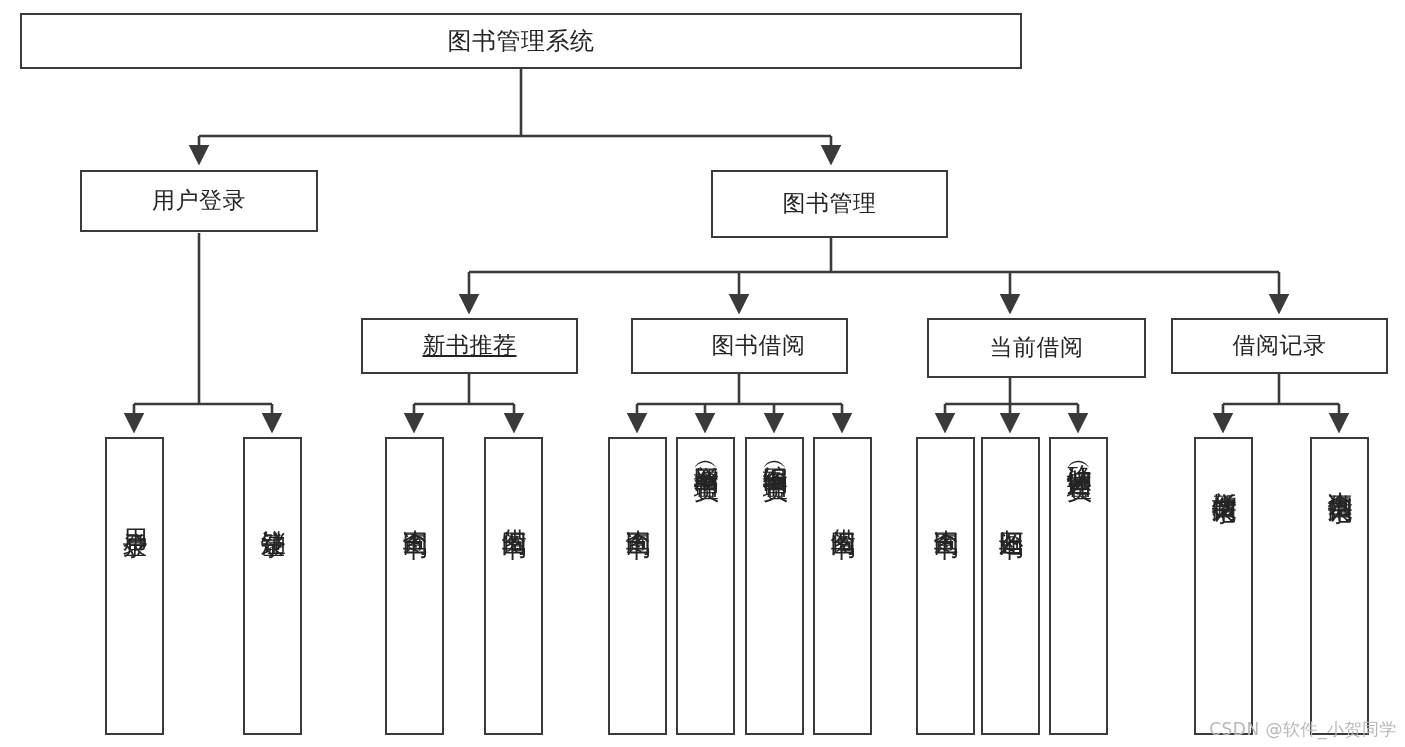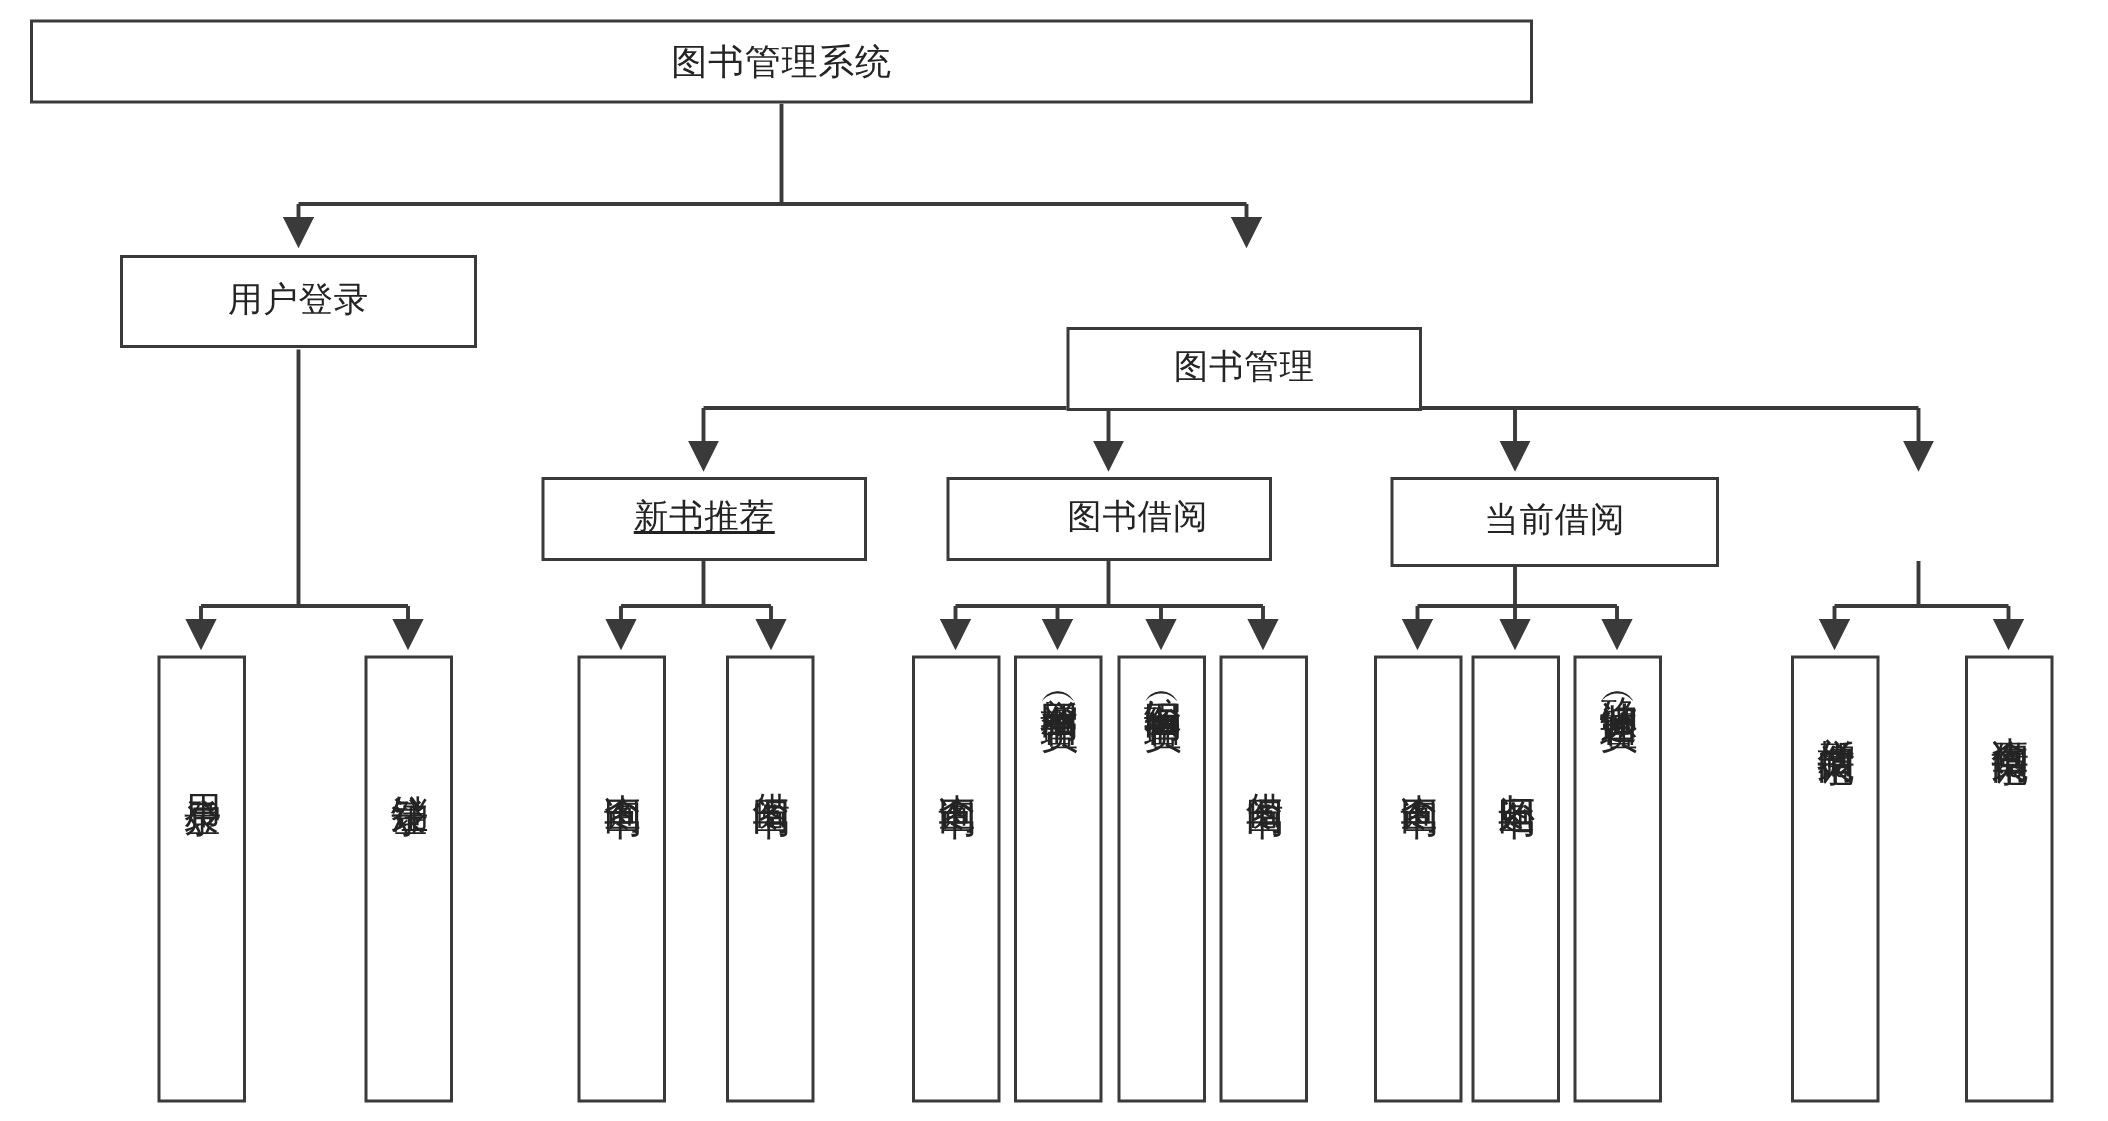--- a/index.html
+++ b/index.html
@@ -127,36 +127,39 @@
   </svg>
 
   <div class="node h-node" id="node-root" style="left:20px; top:13px; width:1002px; height:56px;">
     <span class="label">图书管理系统</span>
   </div>
 
   <div class="node h-node" style="left:80px; top:170px; width:238px; height:62px;">
     <span class="label">用户登录</span>
   </div>
 
-  <div class="node h-node" style="left:711px; top:170px; width:237px; height:56px;margin-top:48px;">
+  <div class="node h-node" style="left:711px; top:170px; width:237px; height:68px;">
     <span class="label">图书管理</span>
   </div>
 
   <div class="node h-node" style="left:361px; top:318px; width:217px; height:56px;text-decoration:underline;">
     <span class="label">新书推荐</span>
   </div>
 
   <div class="node h-node" style="left:631px; top:318px; width:217px; height:56px;padding-left:38px;">
     <span class="label">图书借阅</span>
   </div>
 
   <div class="node h-node" style="left:901px; top:318px; width:219px; height:60px;margin-left:26px;">
     <span class="label">当前借阅</span>
   </div>
 
+  <div class="node h-node" style="left:1171px; top:318px; width:217px; height:56px;">
+    <span class="label">借阅记录</span>
+  </div>
 
   <div class="node v-node" style="left:105px; top:437px; width:59px; height:298px; padding-top:70px;">
     <span class="label">用户登录</span>
   </div>
 
   <div class="node v-node" style="left:243px; top:437px; width:59px; height:298px; padding-top:70px;">
     <span class="label">注销登录</span>
   </div>
 
   <div class="node v-node" style="left:385px; top:437px; width:59px; height:298px; padding-top:70px;">
@@ -196,14 +199,15 @@
   </div>
 
   <div class="node v-node" style="left:1194px; top:437px; width:59px; height:298px; padding-top:32px;">
     <span class="label">新增借阅记录</span>
   </div>
 
   <div class="node v-node" style="left:1310px; top:437px; width:59px; height:298px; padding-top:32px;">
     <span class="label">查询借阅记录</span>
   </div>
 
+  <div id="watermark">CSDN @软件_小贺同学</div>
 
 </div>
 
 </body></html>

